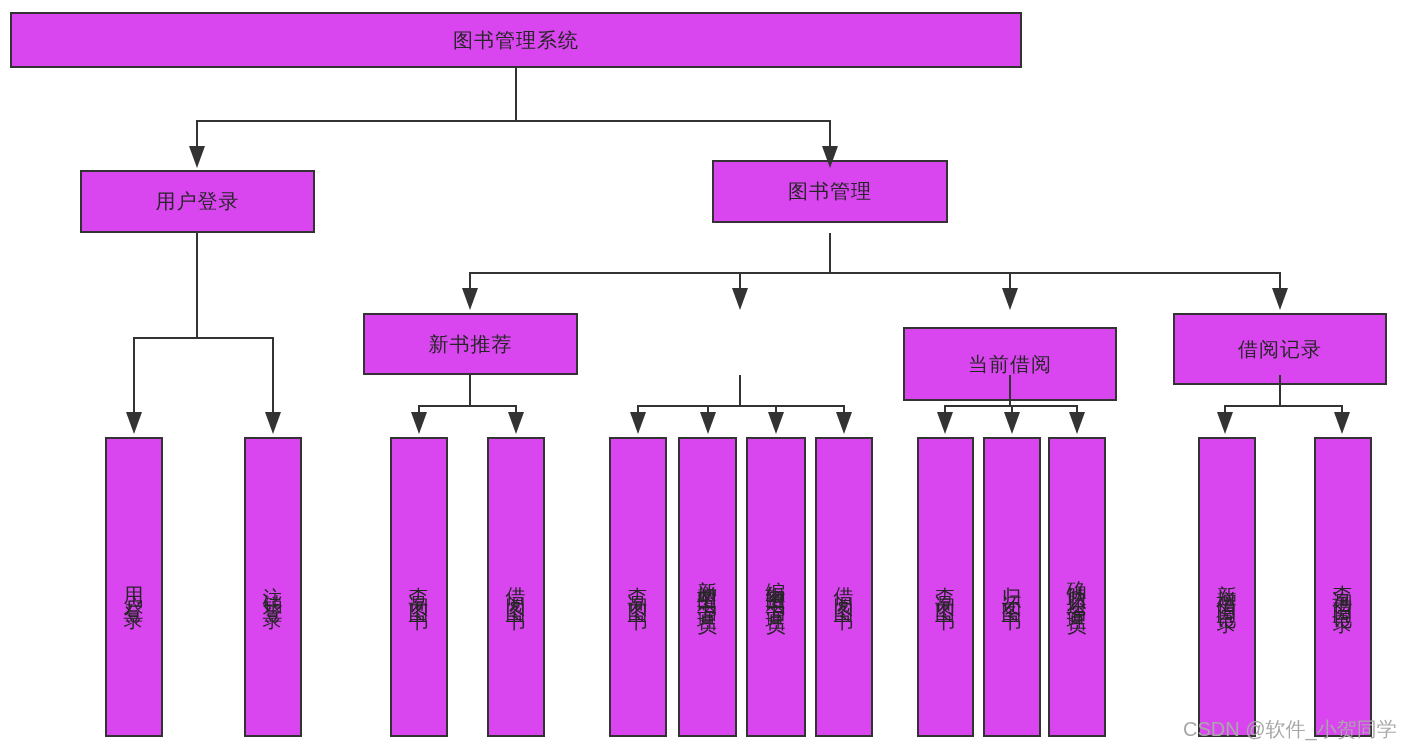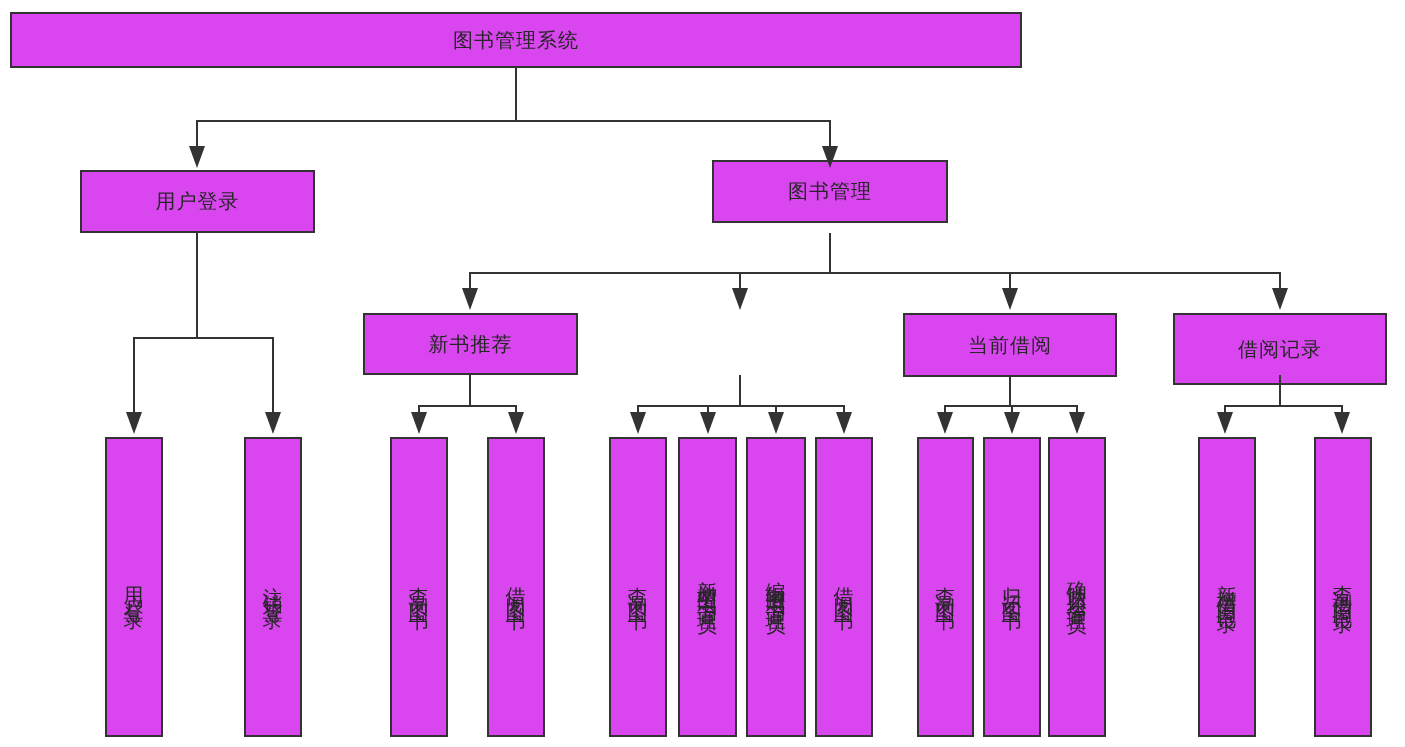--- a/index.html
+++ b/index.html
@@ -70,21 +70,21 @@
 
   <div class="box h" style="left:712px;top:160px;width:236px;height:63px">
     <span>图书管理</span>
   </div>
 
   <div class="box h" style="left:363px;top:313px;width:215px;height:62px">
     <span>新书推荐</span>
   </div>
 
 
-  <div class="box h" style="left:903px;top:313px;width:214px;height:64px">
+  <div class="box h" style="left:903px;top:327px;width:214px;height:74px">
     <span>当前借阅</span>
   </div>
 
   <div class="box h" style="left:1173px;top:313px;width:214px;height:72px">
     <span>借阅记录</span>
   </div>
 
   <div class="box v" style="left:105px;top:437px;width:58px;height:300px">
     <span>用户登录</span>
   </div>
@@ -229,14 +229,15 @@
 
   <div class="arrow" style="left:1217px;top:405px;height:29px">
       <div class="stem"></div>
       <div class="head"></div>
     </div>
   <div class="arrow" style="left:1334px;top:405px;height:29px">
       <div class="stem"></div>
       <div class="head"></div>
     </div>
 
+  <div class="watermark">CSDN @软件_小贺同学</div>
 
 </div>
 
 </body></html>

